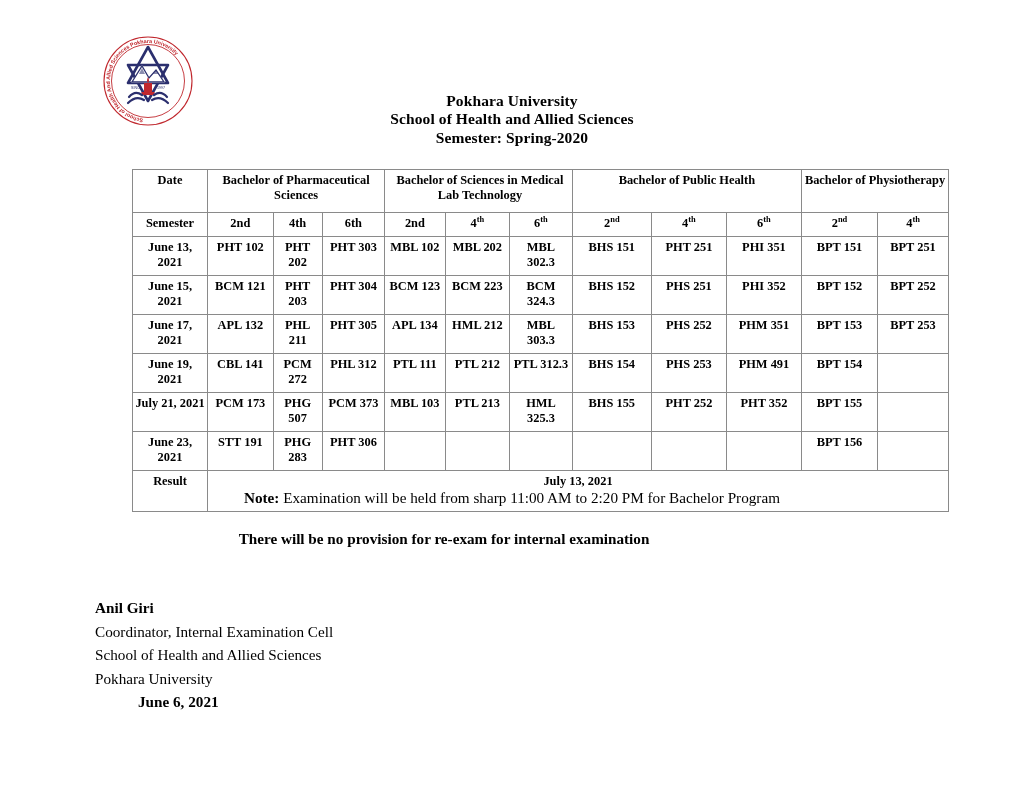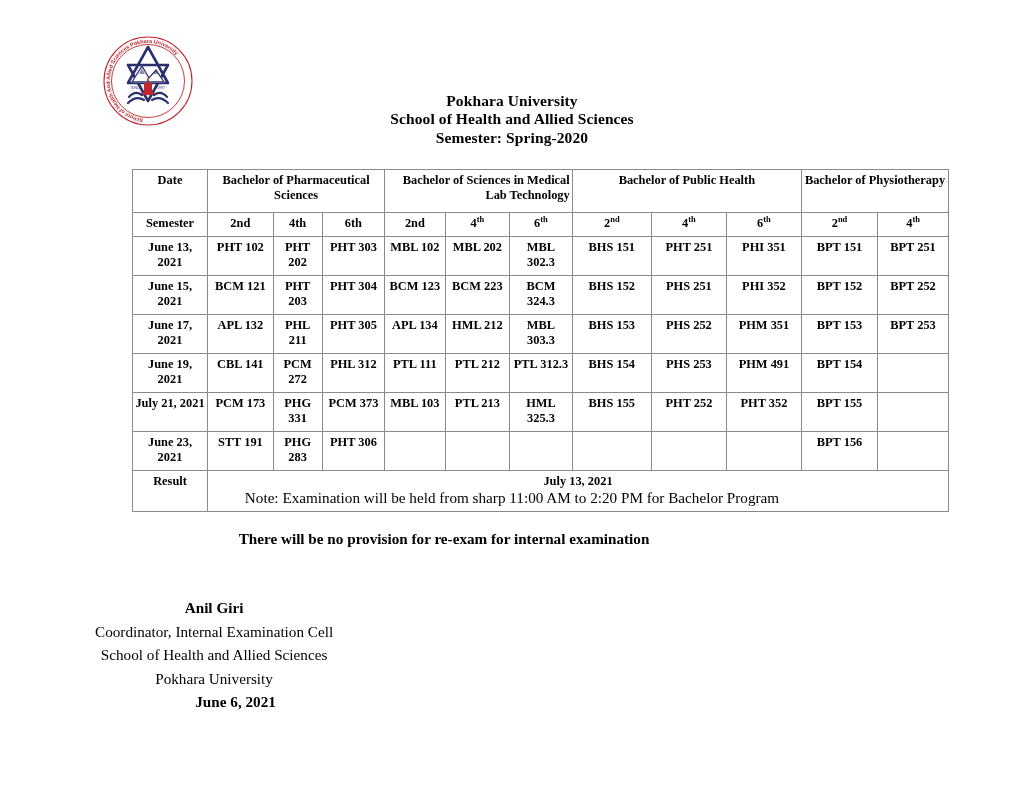--- a/index.html
+++ b/index.html
@@ -62,21 +62,21 @@
     font-weight: bold;
     line-height: 14.5px;
   }
   th.grp {
     vertical-align: top;
     text-align: center;
     padding-top: 5px;
     height: 36px;
   }
   th.grp.leftish {
-    text-align: right;
+    text-align: center;
     padding-left: 5px;
   }
   th.sem {
     height: 17px;
     padding-top: 2px;
     padding-bottom: 2px;
     vertical-align: middle;
   }
   th.datehdr {
     vertical-align: middle;
@@ -123,39 +123,38 @@
 
   
   .note-line {
     position: absolute;
     left: 0;
     top: 489px;
     width: 1024px;
     text-align: center;
     font-size: 15.2px;
   }
-  .note-line .lbl { font-weight: normal; }
+  .note-line .lbl { font-weight: bold; }
   .note-bold {
     position: absolute;
     left: 0;
     top: 530px;
     width: 888px;
     text-align: center;
     font-size: 15.2px;
     font-weight: bold;
   }
 
   
   .sig {
     position: absolute;
     left: 95px;
     top: 596px;
     font-size: 15.2px;
     line-height: 23.5px;
-    text-align: center;
   }
   .sig .nm { font-weight: bold; }
   .sig .dt { font-weight: bold; padding-left: 3px; margin-left: 40px; }
 </style>
 </head>
 <body>
 
 <div class="logo-wrap">
   <svg width="100" height="100" viewBox="0 0 100 100">
     <circle cx="50" cy="50" r="47" fill="#ffffff"></circle>
@@ -297,21 +296,21 @@
           <td class="body">PTL 312.3</td>
           <td class="body">BHS 154</td>
           <td class="body">PHS 253</td>
           <td class="body">PHM 491</td>
           <td class="body">BPT 154</td>
           <td class="body"></td>
         </tr>
         <tr>
           <td class="datecell body">July 21, 2021</td>
           <td class="body">PCM 173</td>
-          <td class="body">PHG 331</td>
+          <td class="body">PHG 507</td>
           <td class="body">PCM 373</td>
           <td class="body">MBL 103</td>
           <td class="body">PTL 213</td>
           <td class="body">HML 325.3</td>
           <td class="body">BHS 155</td>
           <td class="body">PHT 252</td>
           <td class="body">PHT 352</td>
           <td class="body">BPT 155</td>
           <td class="body"></td>
         </tr>

